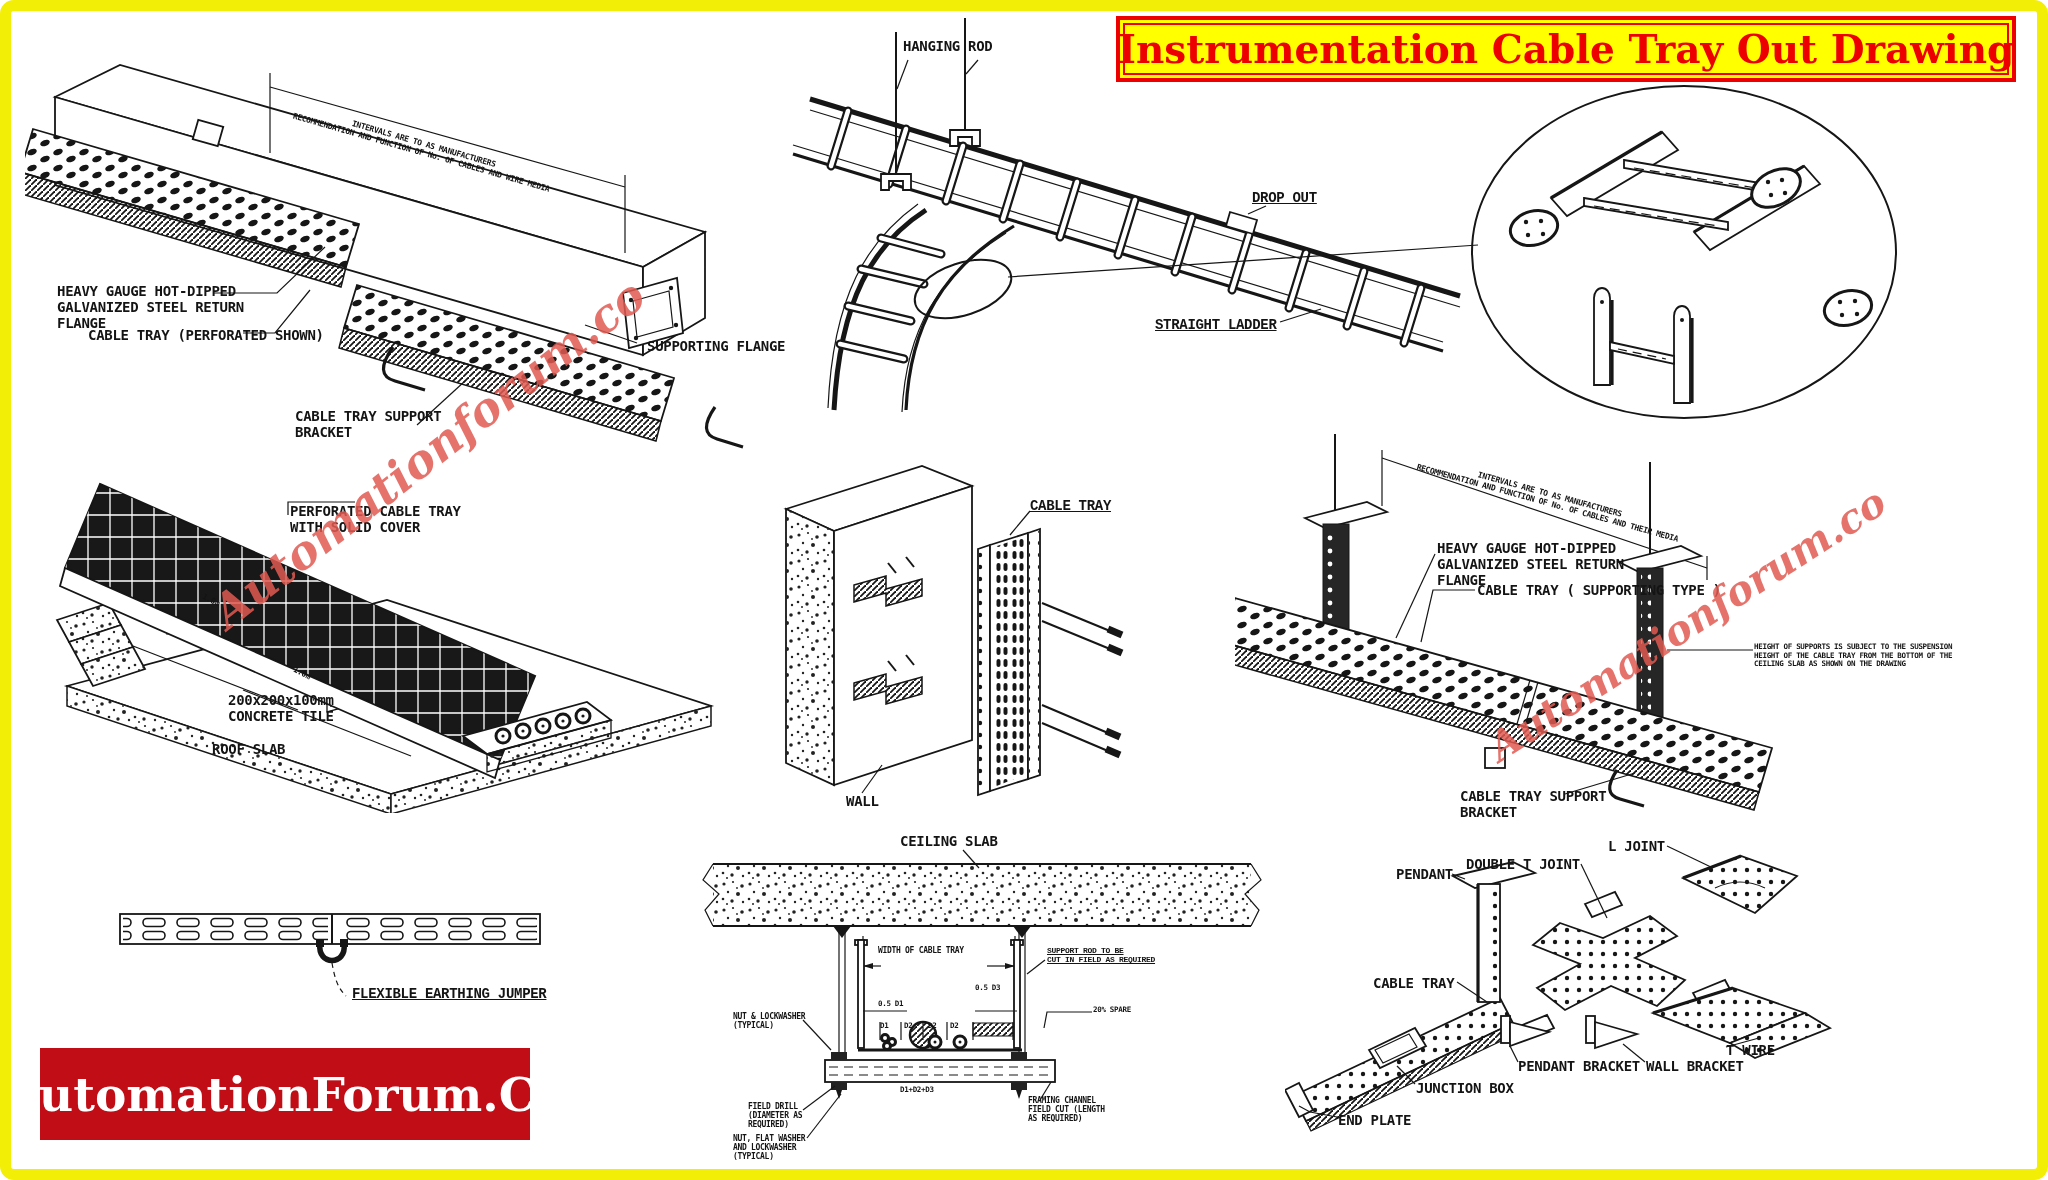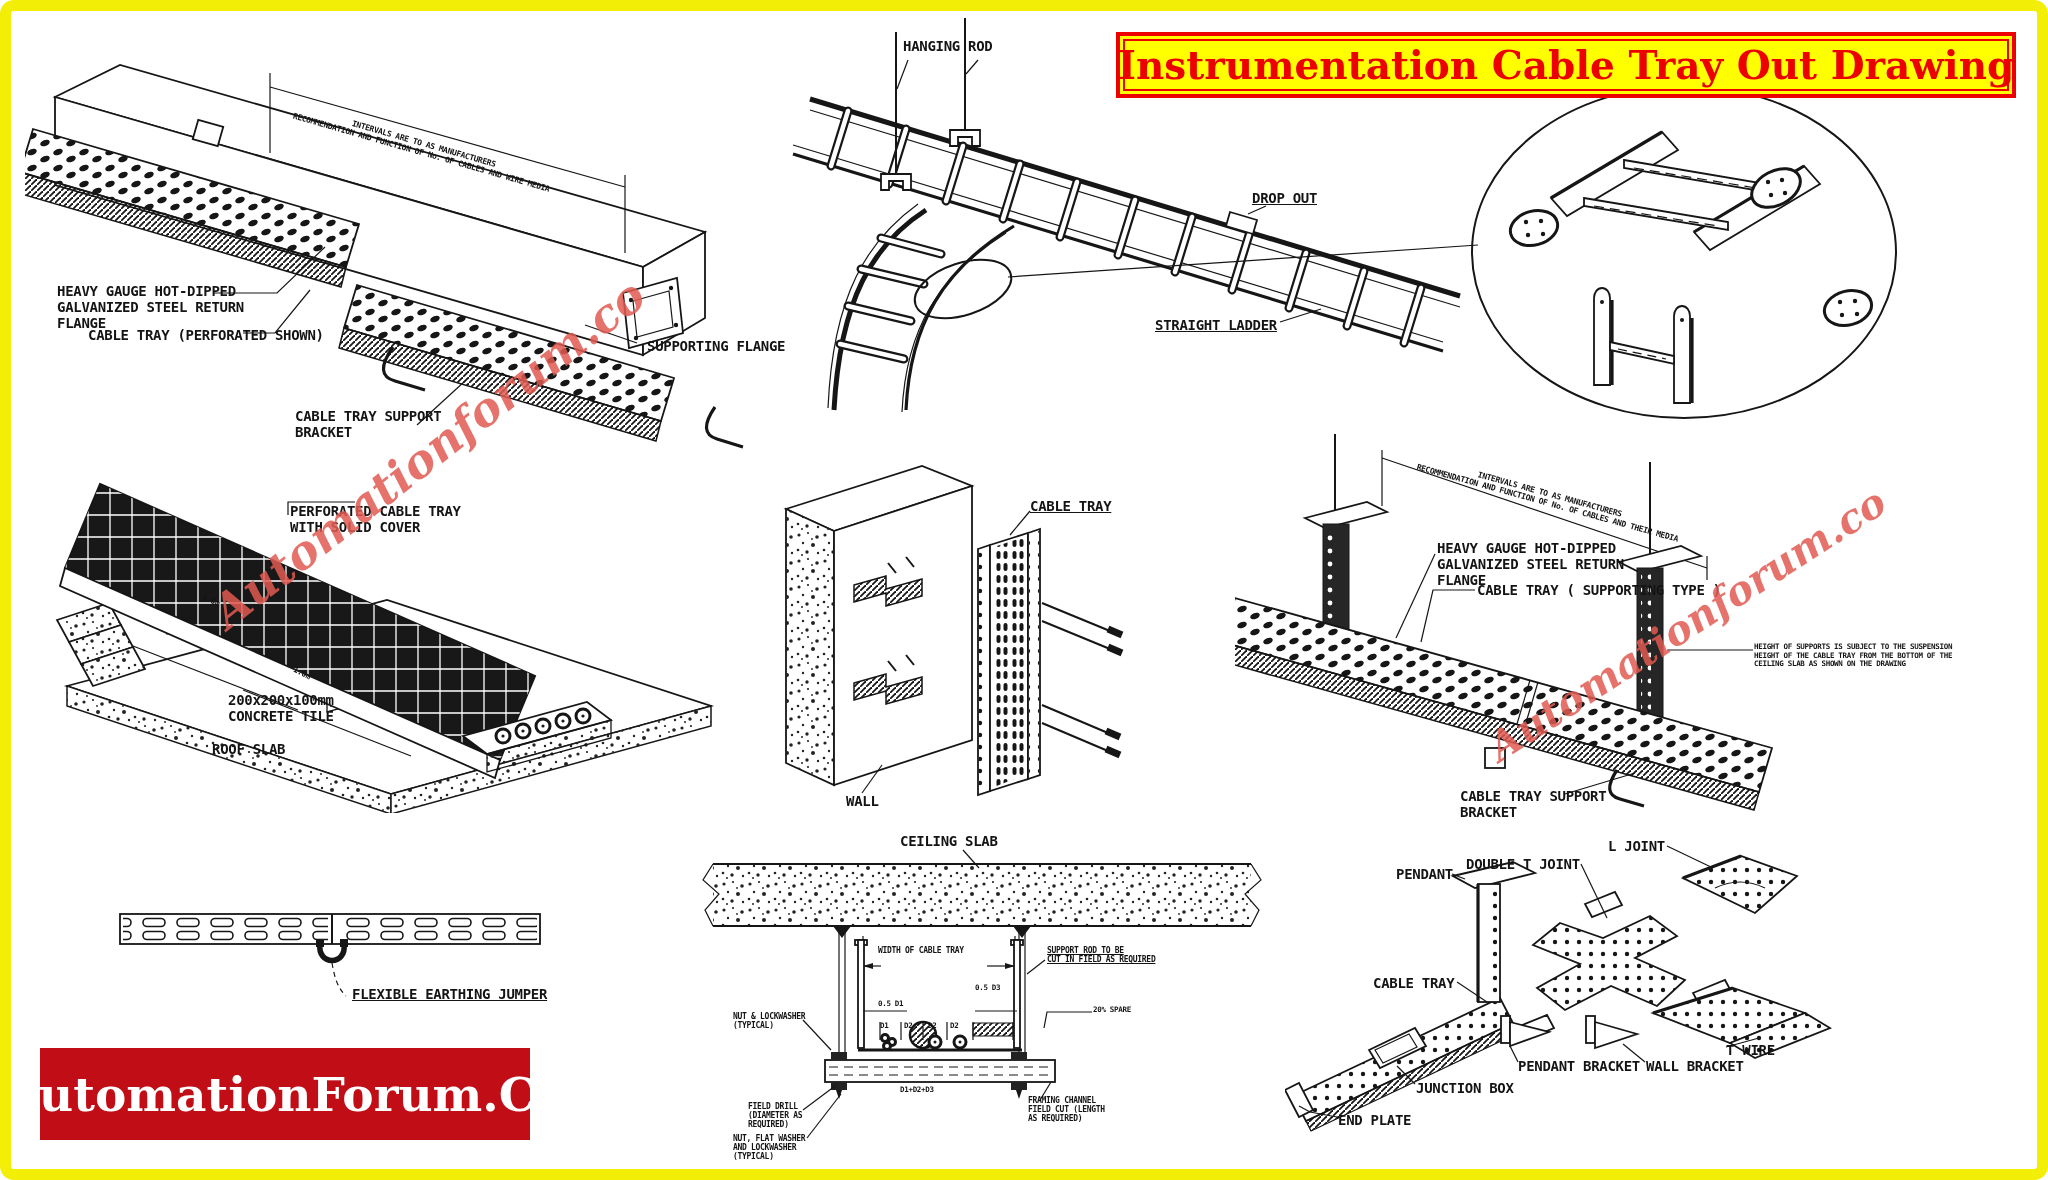--- a/index.html
+++ b/index.html
@@ -3,26 +3,26 @@
 <meta charset="utf-8">
 <style>
   html,body{margin:0;padding:0;background:#fff;}
   #page{position:relative;width:2048px;height:1180px;background:#fff;overflow:hidden;
         font-family:"DejaVu Sans","Liberation Sans",sans-serif;}
   #frame{position:absolute;inset:0;border:11px solid #f3ee06;border-radius:14px;z-index:60;pointer-events:none;}
   .panel{position:absolute;z-index:1;}
   .lbl{position:absolute;font-family:"DejaVu Sans Mono","Liberation Mono",monospace;font-weight:700;
        font-size:14px;line-height:1.15;color:#141414;white-space:pre-line;letter-spacing:-0.3px;z-index:5;}
   .sm{font-size:8px;} .xs{font-size:7.5px;}
-  .ul{text-decoration:underline;}
+  .ul{text-decoration:underline;font-family:Liberation Mono, monospace;}
   .ctr{text-align:center;}
   .rot{transform-origin:left top;}
   
   #banner{position:absolute;left:1116px;top:16px;width:900px;height:66px;background:#ffff00;
-          border:4px solid #ec0000;box-sizing:border-box;z-index:20;display:flex;align-items:center;justify-content:center;margin-top:16px;}
+          border:4px solid #ec0000;box-sizing:border-box;z-index:20;display:flex;align-items:center;justify-content:center;}
   #banner .inner{position:absolute;inset:3px;border:2px solid #ec0000;display:flex;align-items:center;justify-content:center;}
   #banner .txt{font-family:"DejaVu Serif","Liberation Serif",serif;font-weight:700;font-size:39px;color:#ec0000;white-space:nowrap;}
   
   #logo{position:absolute;left:40px;top:1048px;width:490px;height:92px;background:#c00d16;z-index:20;
         display:flex;align-items:center;justify-content:center;}
   #logo .txt{font-family:"DejaVu Serif","Liberation Serif",serif;font-weight:700;font-size:47px;color:#ffffff;white-space:nowrap;}
   
   .wm{position:absolute;font-family:"DejaVu Serif","Liberation Serif",serif;font-style:italic;font-weight:700;
       color:rgba(224,90,82,.85);z-index:15;transform-origin:left bottom;white-space:nowrap;pointer-events:none;}
   #wm1{left:235px;top:585px;font-size:46px;transform:rotate(-38deg);}

